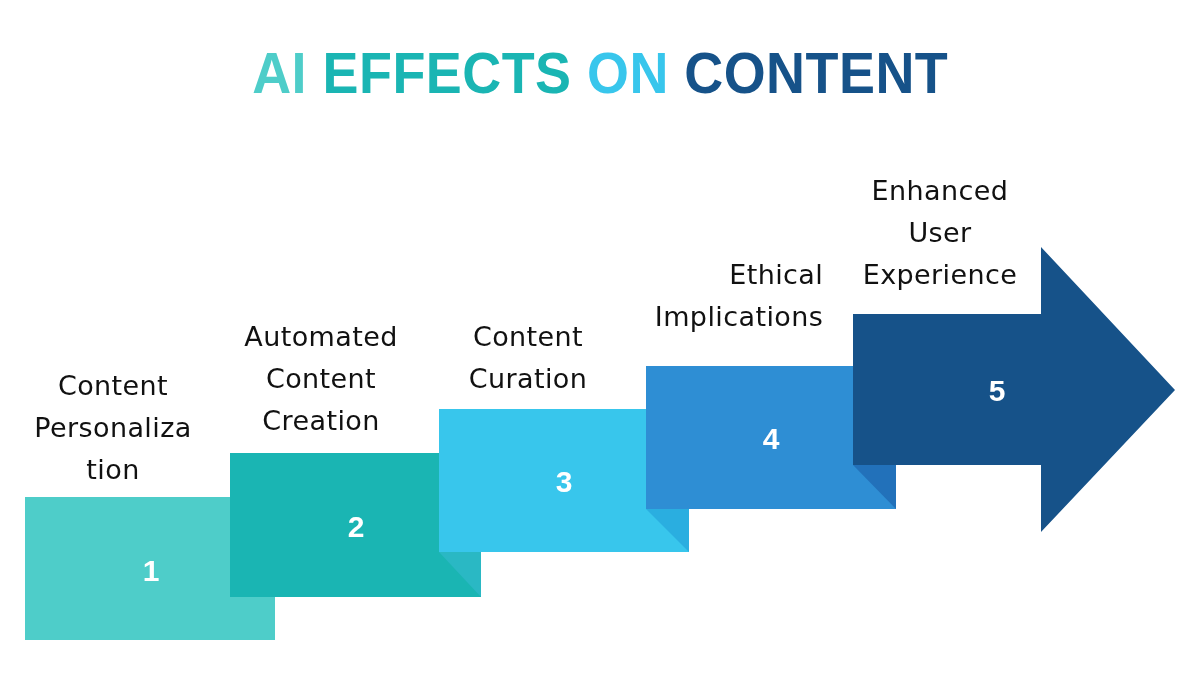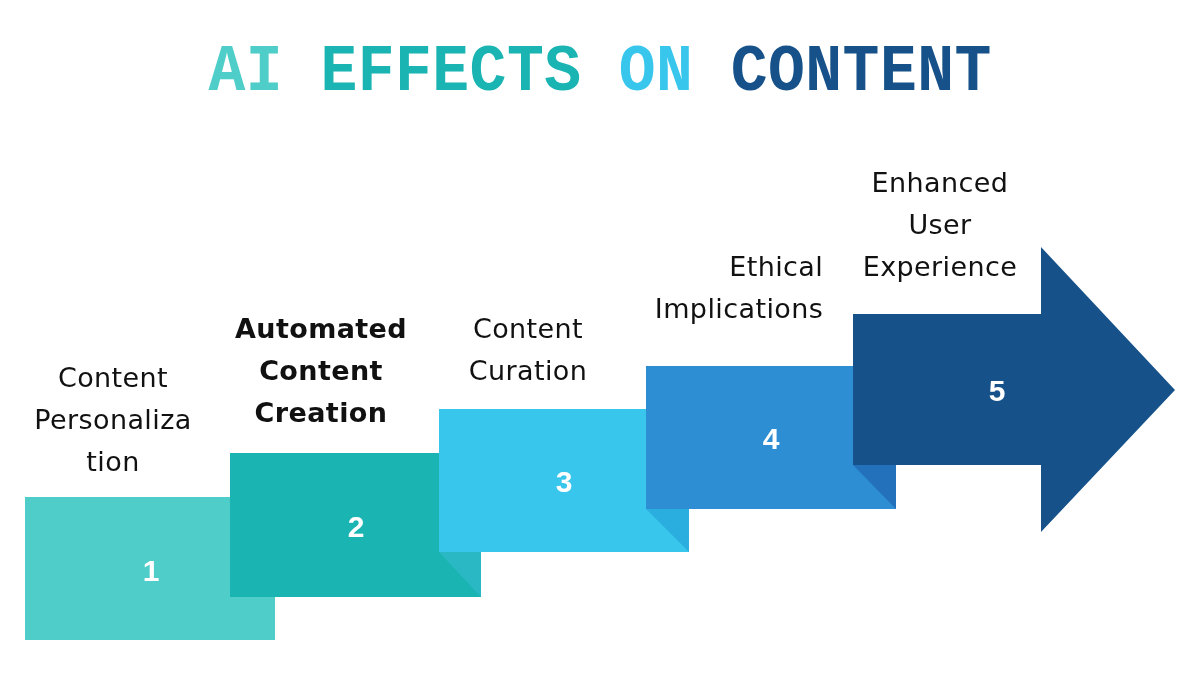--- a/index.html
+++ b/index.html
@@ -13,23 +13,23 @@
       position: relative;
       overflow: hidden;
       font-family: "Liberation Sans", sans-serif;
     }
     .title {
       position: absolute;
       left: 0;
       top: 38px;
       width: 1200px;
       text-align: center;
-      font-family: Liberation Mono, monospace;
+      font-family: Liberation Sans, sans-serif;
       font-weight: bold;
-      font-size: 66px;
+      font-size: 58px;
       line-height: 70px;
       letter-spacing: 0.5px;
       white-space: nowrap;
     }
     .title-inner {
       display: inline-block;
       transform: scaleX(0.93);
       transform-origin: center;
     }
     .title span { margin: 0; }
@@ -43,20 +43,21 @@
     .label {
       position: absolute;
       text-align: center;
       color: #111111;
       font-family: "DejaVu Sans", sans-serif;
       font-size: 27px;
       line-height: 42px;
       letter-spacing: 0.4px;
       white-space: pre-line;
       transform: translateX(-50%);
+      margin-top: 8px;
     }
     .num {
       position: absolute;
       color: #ffffff;
       font-family: "Liberation Sans", sans-serif;
       font-weight: bold;
       font-size: 30px;
       line-height: 30px;
       transform: translate(-50%, -50%);
     }
@@ -85,21 +86,21 @@
   <polygon points="646,509 689,509 689,552" fill="#2AAEE0"></polygon>
 
   <polygon points="853,314 1041,314 1041,247 1175,390 1041,532 1041,465 853,465" fill="#165289"></polygon>
 
   <polygon points="853,465 896,465 896,509" fill="#2271BA"></polygon>
 </svg>
 
 <div class="label" style="left:113px; top:357px;">Content
 Personaliza
 tion</div>
-<div class="label" style="left:321px; top:308px;font-weight:bold;">Automated
+<div class="label" style="left:321px; top:308px;">Automated
 Content
 Creation</div>
 <div class="label" style="left:528px; top:308px;">Content
 Curation</div>
 <div class="label" style="left:739px; top:246px;text-align:right;">Ethical
 Implications</div>
 <div class="label" style="left:940px; top:162px;">Enhanced
 User
 Experience</div>
 

